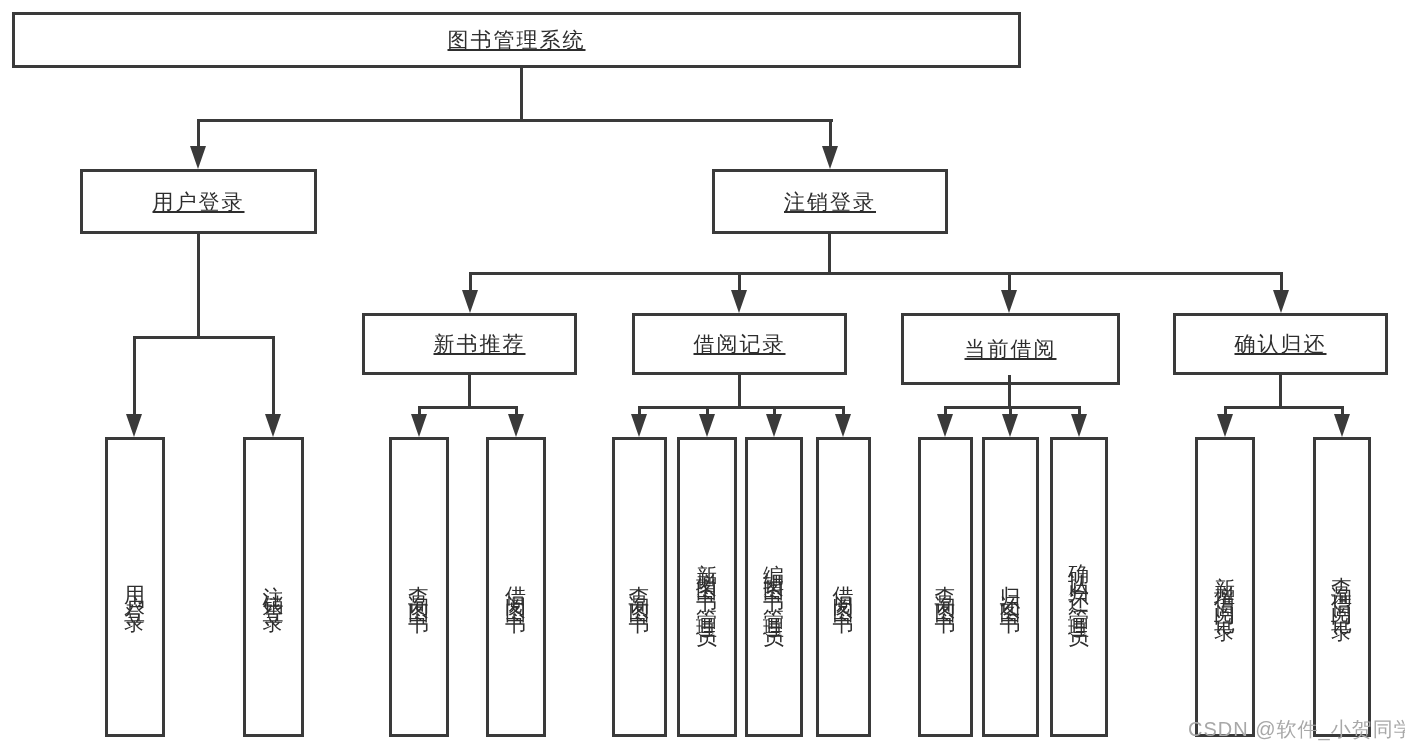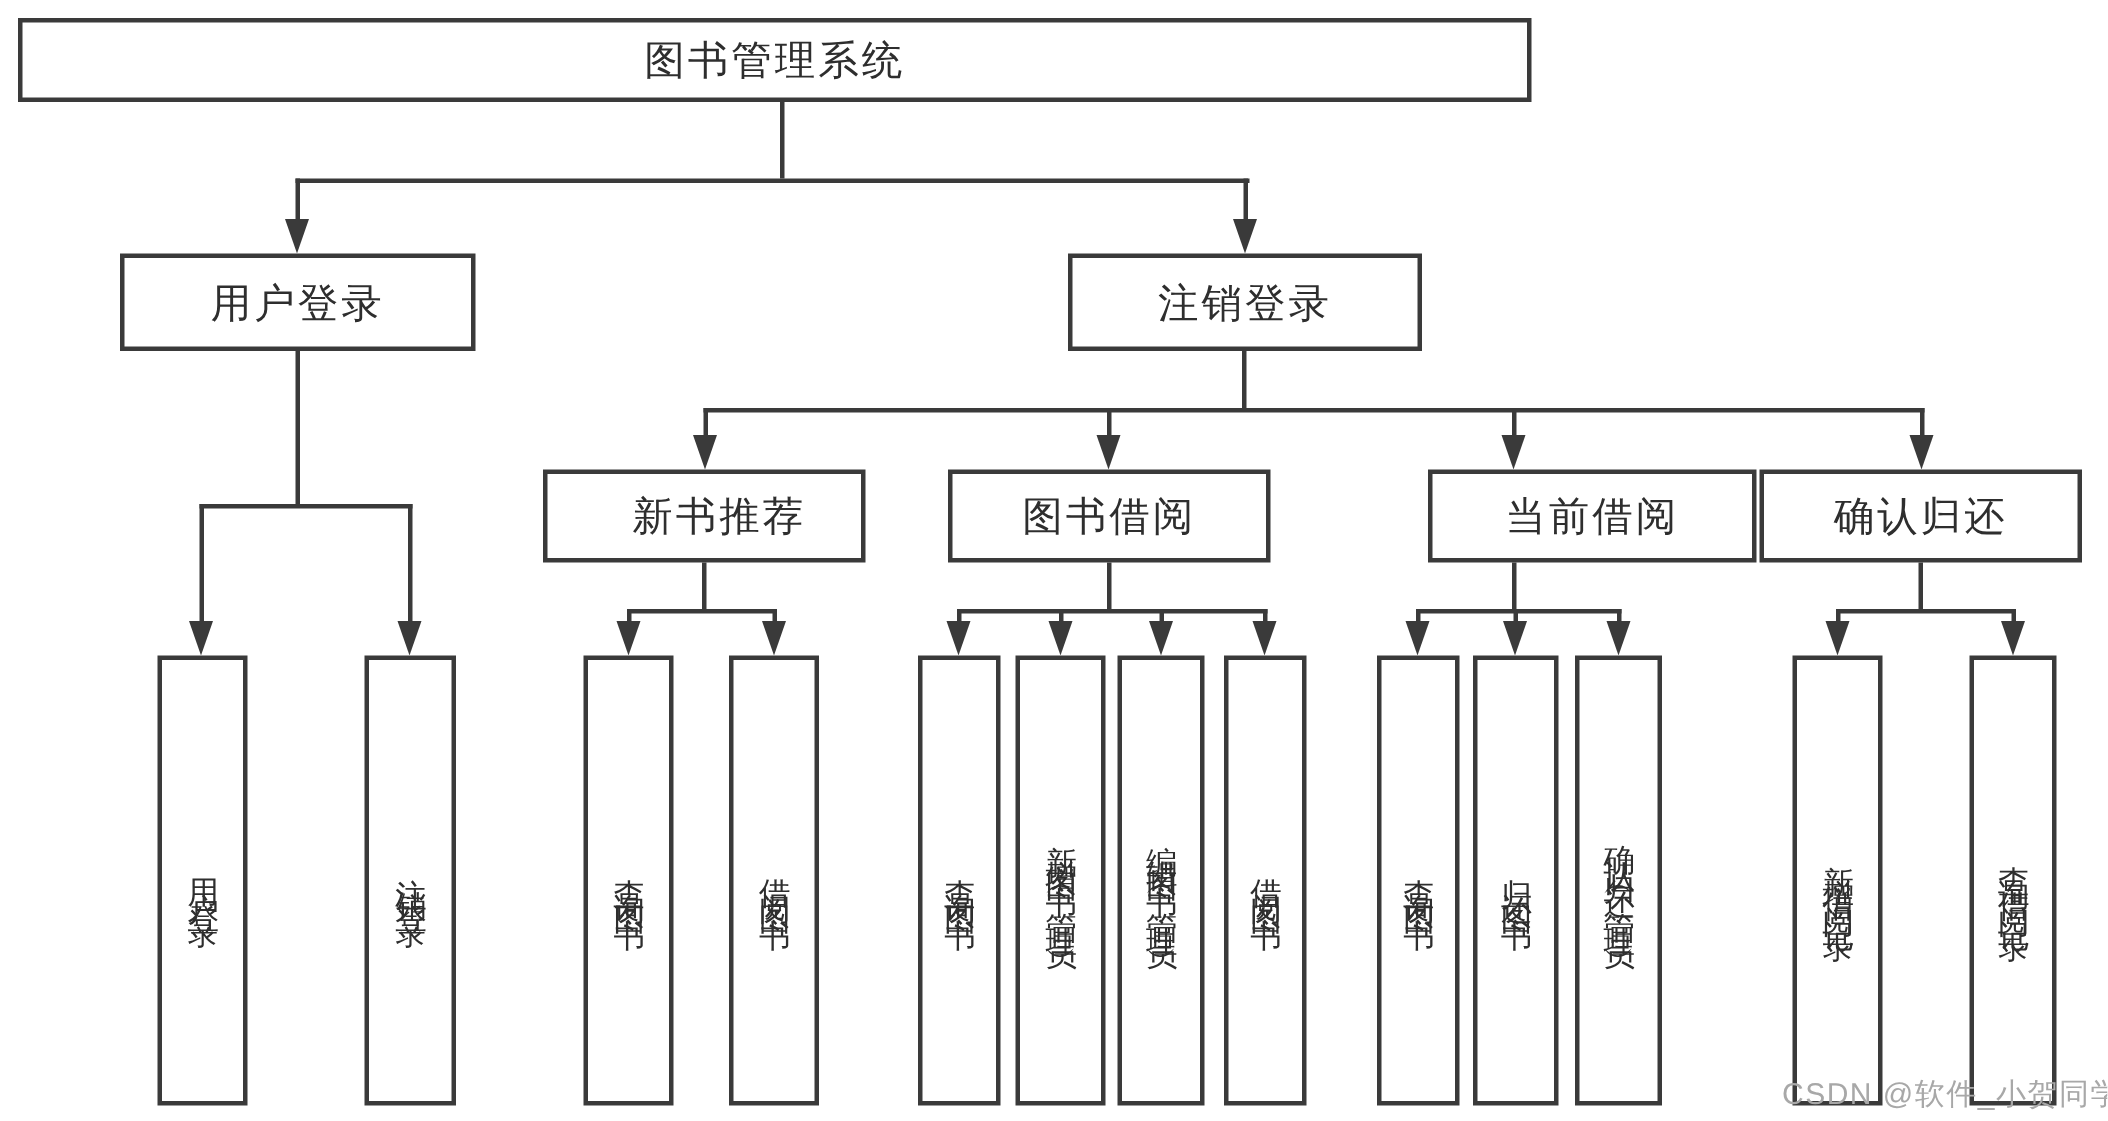--- a/index.html
+++ b/index.html
@@ -19,23 +19,24 @@
     color: var(--text-color);
     overflow: hidden;
   }
   .node {
     position: absolute;
     border: 3px solid var(--line-color);
     background: var(--bg-color);
     display: flex;
     align-items: center;
     justify-content: center;
-    font-size: 27px;
+    font-size: 21px;
     letter-spacing: 2px;
     color: var(--text-color);
+    text-decoration: underline;
   }
   .vnode {
     position: absolute;
     border: 3px solid var(--line-color);
     background: var(--bg-color);
     display: flex;
     align-items: center;
     justify-content: center;
     color: var(--text-color);
   }
@@ -98,22 +99,22 @@
   <div class="cline" style="left:469px; top:272px; width:3px; height:20px;"></div>
   <div class="arrow" style="left:462px; top:290px;"></div>
   <div class="cline" style="left:738px; top:272px; width:3px; height:20px;"></div>
   <div class="arrow" style="left:731px; top:290px;"></div>
   <div class="cline" style="left:1008px; top:272px; width:3px; height:20px;"></div>
   <div class="arrow" style="left:1001px; top:290px;"></div>
   <div class="cline" style="left:1280px; top:272px; width:3px; height:20px;"></div>
   <div class="arrow" style="left:1273px; top:290px;"></div>
 
   <div class="node" style="left:362px; top:313px; width:215px; height:62px;padding-left:20px;">新书推荐</div>
-  <div class="node" style="left:632px; top:313px; width:215px; height:62px;">图书借阅</div>
-  <div class="node" style="left:952px; top:313px; width:219px; height:62px;">当前借阅</div>
+  <div class="node" style="left:632px; top:313px; width:215px; height:62px;">借阅记录</div>
+  <div class="node" style="left:901px; top:313px; width:219px; height:72px;">当前借阅</div>
   <div class="node" style="left:1173px; top:313px; width:215px; height:62px;">确认归还</div>
 
   <div class="cline" style="left:468px; top:375px; width:3px; height:33px;"></div>
   <div class="cline" style="left:418px; top:406px; width:100px; height:3px;"></div>
   <div class="cline" style="left:418px; top:406px; width:3px; height:10px;"></div>
   <div class="arrow" style="left:411px; top:414px;"></div>
   <div class="cline" style="left:515px; top:406px; width:3px; height:10px;"></div>
   <div class="arrow" style="left:508px; top:414px;"></div>
 
   <div class="cline" style="left:738px; top:375px; width:3px; height:33px;"></div>

